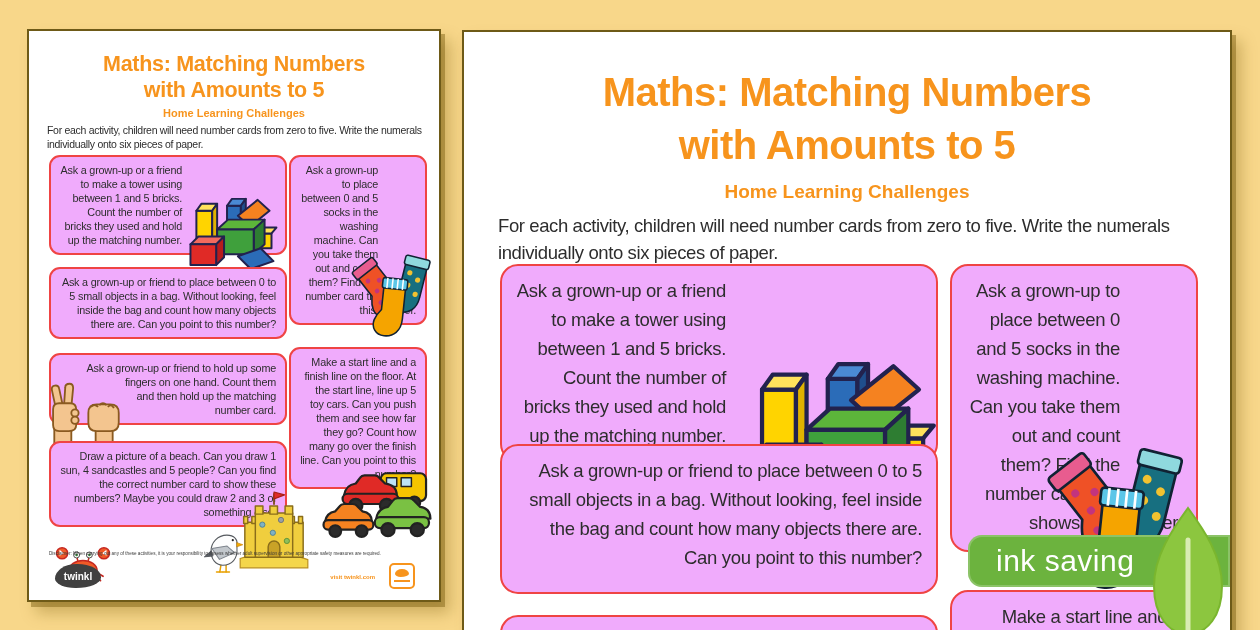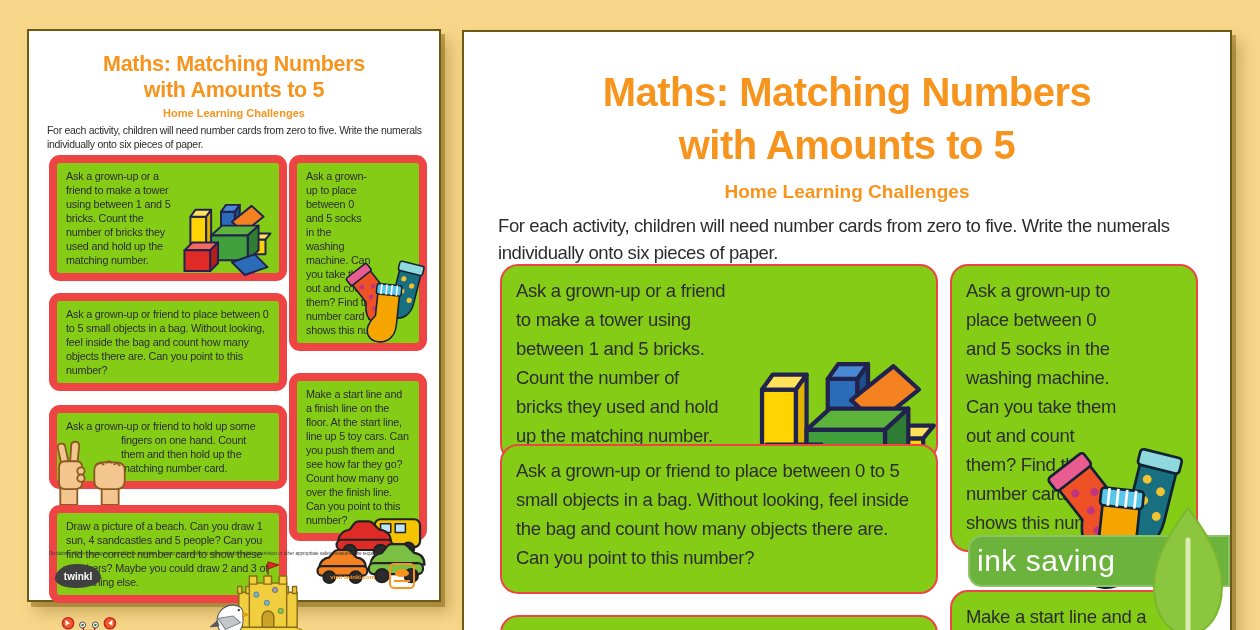--- a/index.html
+++ b/index.html
@@ -10,22 +10,22 @@
   
   .lp{left:27px;top:29px;width:410px;height:569px;}
   .lp-title{margin:20px 8px 0;text-align:center;font-size:21.5px;line-height:26px;
     font-weight:bold;color:#F7941D;letter-spacing:-.3px;}
   .lp-title span{display:block;}
   .lp-subtitle{margin-top:4px;text-align:center;font-size:11px;font-weight:bold;color:#F7941D;}
   .lp-intro{margin:4px 16px 0 18px;font-size:10.5px;line-height:14px;letter-spacing:-.3px;}
   .col{position:absolute;top:124px;}
   .col-left{left:20px;width:238px;}
   .col-right{left:260px;width:138px;}
-  .act{position:relative;border:8px solid #ef4444;border-radius:11px;background:#84cc16;
-    font-size:10.8px;line-height:14px;letter-spacing:-.2px;}
+  .act{position:relative;border:2px solid #ef4444;border-radius:11px;background:#f0abfc;
+    font-size:10.8px;line-height:14px;letter-spacing:-.2px;text-align:right;}
   .act .act-text{padding:6px 9px;}
   .lp .b1{margin-bottom:12px;}
   .lp .b2{margin-bottom:14px;}
   .lp .b3{margin-bottom:16px;}
   .lp .b5{margin-bottom:22px;min-height:140px;}
   .lp .b6{min-height:126px;}
   .fl{float:right;position:relative;}
   .fl-b1{width:92px;height:50px;margin:28px -4px 0 6px;}
   .fl-b1 svg{position:absolute;left:-12px;top:-2px;width:106px;height:84px;}
   .fl-b5{width:40px;height:38px;margin:78px -6px 0 4px;}
@@ -64,21 +64,21 @@
   .boxD{left:486px;top:232px;width:244px;min-height:284px;}
   .boxE{left:486px;top:558px;width:244px;height:170px;}
   .fl-ra{width:196px;height:92px;margin:60px -8px 0 8px;}
   .fl-ra svg{position:absolute;right:-8px;top:-2px;width:212px;height:198px;}
   .fl-rd{width:64px;height:50px;margin:176px -6px 0 4px;}
   .fl-rd svg{position:absolute;right:-22px;top:-18px;width:180px;height:160px;}
   
   .eco-band{position:absolute;left:504px;top:503px;width:262px;height:52px;
     background:#6CB33E;border-radius:14px 0 0 14px;z-index:5;
     box-shadow:inset 0 0 0 2px rgba(255,255,255,.22);}
-  .eco-band .ink{display:block;padding-left:9px;line-height:52px;font-size:30px;
+  .eco-band .ink{display:block;padding-left:28px;line-height:52px;font-size:30px;
     color:#fff;letter-spacing:.5px;}
   .eco-leaf{position:absolute;left:684px;top:472px;width:80px;height:170px;z-index:6;}
   .eco-word{position:absolute;left:684px;top:503px;width:80px;height:52px;z-index:7;
     text-align:center;line-height:52px;font-size:31px;font-weight:bold;color:#fff;}
 </style>
 </head>
 <body>
 
 <svg width="0" height="0" style="position:absolute">
   <defs>

